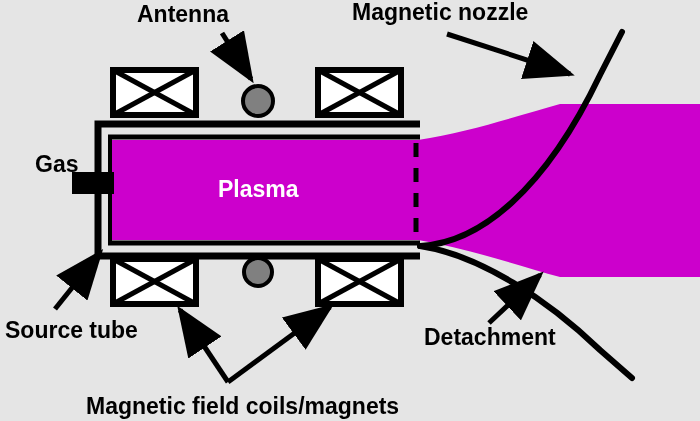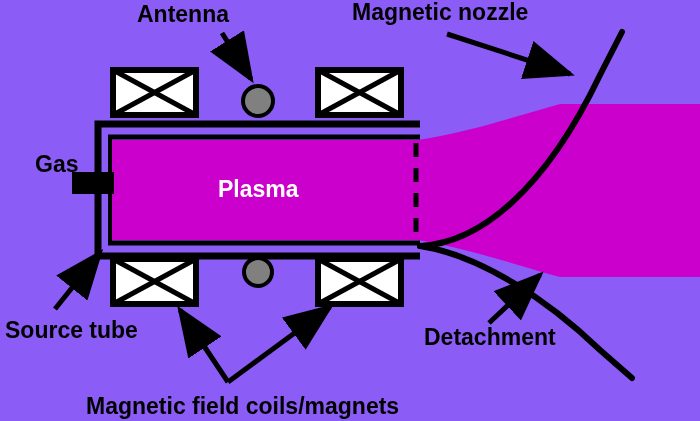--- a/index.html
+++ b/index.html
@@ -4,21 +4,21 @@
 <style>
   html, body {
     margin: 0;
     padding: 0;
     background: #ffffff;
   }
   #diagram-root {
     position: relative;
     width: 700px;
     height: 421px;
-    background: #8b5cf6;
+    background: #e5e5e5;
     font-family: "Liberation Sans", sans-serif;
     overflow: hidden;
     text-align: center;
   }
   #diagram-svg {
     position: absolute;
     left: 0;
     top: 0;
     width: 700px;
     height: 421px;

